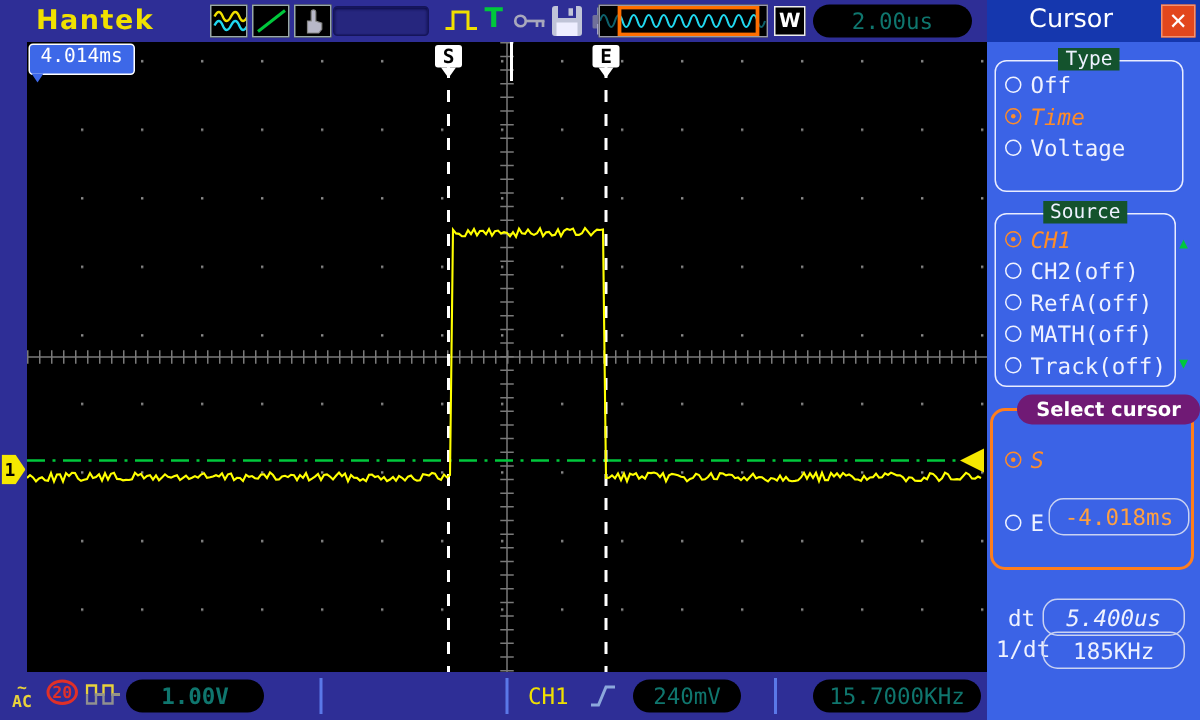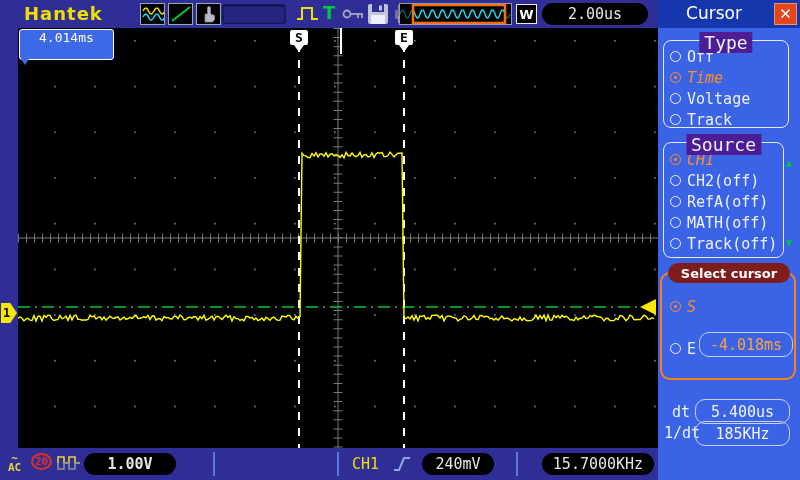--- a/index.html
+++ b/index.html
@@ -11,42 +11,42 @@
   }
   
   .topbar { position:absolute; left:0; top:0; width:658px; height:28px; background:#2E2E96; }
   .logo { position:absolute; left:24px; top:3px; font:800 18px "DejaVu Sans", sans-serif; color:#F0E000; letter-spacing:1px; }
   .tbtn { position:absolute; top:3px; width:25px; height:22px; background:#000; border:1px solid #9aa; display:flex; align-items:center; justify-content:center; }
   .tico { position:absolute; top:3px; width:24px; height:22px; display:flex; align-items:center; justify-content:center; }
   .emptybox { position:absolute; left:222px; top:4px; width:64px; height:20px; background:#26267e; border:1px solid #15155a; border-radius:3px; box-shadow:inset 0 1px 2px #0a0a40; }
   .t-letter { position:absolute; left:323px; top:2px; font:800 18px "DejaVu Sans", sans-serif; color:#00C83C; }
   .wavestrip { position:absolute; left:399px; top:3px; width:113px; height:22px; background:#000; border:1px solid #99a; }
   .wbtn { position:absolute; left:516px; top:4px; width:21px; height:20px; background:#000; border:1px solid #eee; color:#fff; font:800 13px "DejaVu Sans", sans-serif; display:flex; align-items:center; justify-content:center; }
-  .pill { background:#000; border-radius:12px; color:#e5e5e5; font:15px "DejaVu Sans Mono", monospace; display:flex; align-items:center; justify-content:center; }
+  .pill { background:#000; border-radius:12px; color:#0f766e; font:15px "DejaVu Sans Mono", monospace; display:flex; align-items:center; justify-content:center; }
   .tb-pill { position:absolute; left:542px; top:3px; width:106px; height:22px; }
   
   .panel { position:absolute; left:658px; top:0; width:170px; height:480px; background:#3B63E6; }
   .ptitle { position:absolute; left:0; top:0; width:142px; height:28px; background:#1537AE; }
   .ptitle .txt { position:absolute; left:0; right:30px; top:3px; text-align:center; color:#fff; font:17px "DejaVu Sans", sans-serif; }
   .closebtn { position:absolute; right:3px; top:3px; width:23px; height:22px; background:#E2471D; border:1px solid #F4926E; color:#fff; font:800 15px "DejaVu Sans", sans-serif; display:flex; align-items:center; justify-content:center; }
   .group { position:absolute; border:1px solid #E8ECFF; border-radius:8px; }
-  .group .legend { position:absolute; top:-9px; left:50%; transform:translateX(-50%); background:#4c1d95; padding:0 5px; color:#EFF2FF; font-size:18px; white-space:nowrap; }
+  .group .legend { position:absolute; top:-9px; left:50%; transform:translateX(-50%); background:#14532d; padding:0 5px; color:#EFF2FF; font-size:13px; white-space:nowrap; }
   .opt { display:flex; align-items:center; gap:6px; color:#EFF2FF; font-size:15px; height:21px; padding-left:6px; }
   .opt.on { color:#FF8C28;font-style:italic; }
   .radio { width:11px; height:11px; border:1px solid currentColor; border-radius:50%; position:relative; flex:none; }
   .radio.sel::after { content:''; position:absolute; inset:3px; background:currentColor; border-radius:50%; }
   .scrollarrow { position:absolute; left:128px; width:12px; height:10px; color:#00C83C; font-size:10px; line-height:10px; }
   .selgrp { position:absolute; left:2px; top:272px; width:136px; height:108px; border:2px solid #FF7E1E; border-radius:10px; }
-  .selcursor { position:absolute; left:6px; top:-11px; width:122px; height:20px; background:#7f1d1d; border-radius:10px; color:#fff; font:700 13px "DejaVu Sans", sans-serif; display:flex; align-items:center; justify-content:center; }
+  .selcursor { position:absolute; left:16px; top:-11px; width:122px; height:20px; background:#701a75; border-radius:10px; color:#fff; font:700 13px "DejaVu Sans", sans-serif; display:flex; align-items:center; justify-content:center; }
   .vbox { position:absolute; height:25px; border:1px solid #C9D2F2; border-radius:10px; display:flex; align-items:center; justify-content:center; font-size:15px; color:#FFA040; }
   .vbox.white { color:#EFF2FF; }
   .plabel { position:absolute; color:#EFF2FF; font-size:15px; }
   
   .display { position:absolute; left:18px; top:28px; width:640px; height:420px; background:#000; }
-  .flag { position:absolute; left:19px; top:29px; height:31px; padding:0 19px; background:#3D68E8; border:1px solid #fff; border-radius:3px; color:#fff; font-size:13px; line-height:16px; z-index:6; }
+  .flag { position:absolute; left:19px; top:29px; height:21px; padding:0 7px; background:#3D68E8; border:1px solid #fff; border-radius:3px; color:#fff; font-size:13px; line-height:16px; z-index:6; }
   .flag::after { content:''; position:absolute; left:1px; top:100%; border:6px solid transparent; border-top-color:#3D68E8; border-left-width:4px; border-right-width:4px; }
   .chbadge { position:absolute; left:1px; top:303px; width:16px; height:20px; background:#F5E800; clip-path:polygon(0 0,58% 0,100% 50%,58% 100%,0 100%); color:#000; font:700 12px "DejaVu Sans Mono", monospace; display:flex; align-items:center; padding-left:2px; z-index:6; }
   
   .bottombar { position:absolute; left:0; top:448px; width:658px; height:32px; background:#2E2E96; }
   .ac { position:absolute; left:8px; top:6px; color:#E8D23C; font:700 11px "DejaVu Sans Mono", monospace; text-align:center; line-height:9px; }
   .bw { position:absolute; left:31px; top:5px; width:21px; height:17px; border:2px solid #E03028; border-radius:50%; color:#E03028; font:700 11px "DejaVu Sans Mono", monospace; display:flex; align-items:center; justify-content:center; }
   .bico { position:absolute; top:5px; }
   .bb-pill { position:absolute; top:5px; height:22px; }
   .sep { position:absolute; top:4px; width:2px; height:24px; background:#5a78e8; }
   .chlabel { position:absolute; left:352px; top:7px; color:#F0E000; font-size:15px; }
@@ -134,24 +134,20 @@
           <span>Off</span>
         </div>
         <div class="opt on">
           <span class="radio sel"></span>
           <span>Time</span>
         </div>
         <div class="opt">
           <span class="radio"></span>
           <span>Voltage</span>
         </div>
-        <div class="opt">
-          <span class="radio"></span>
-          <span>Track</span>
-        </div>
       </div>
     </div>
 
     <div class="group" style="left:5px; top:142px; width:121px; height:116px;">
       <span class="legend">Source</span>
       <div style="padding-top:6px">
         <div class="opt on">
           <span class="radio sel"></span>
           <span>CH1</span>
         </div>
@@ -183,21 +179,21 @@
         <span>S</span>
       </div>
       <div class="opt" style="position:absolute; left:2px; top:64px;">
         <span class="radio"></span>
         <span>E</span>
       </div>
       <div class="vbox" style="left:37px; top:58px; width:94px;">-4.018ms</div>
     </div>
 
     <div class="plabel" style="left:14px; top:403px;">dt</div>
-    <div class="vbox white" style="left:37px; top:399px; width:95px;">5.400us</div>
+    <div class="vbox white" style="left:37px; top:399px; width:95px;font-style:italic;">5.400us</div>
     <div class="plabel" style="left:6px; top:424px;">1/dt</div>
     <div class="vbox white" style="left:37px; top:421px; width:95px;">185KHz</div>
   </div>
 
   <div class="flag">4.014ms</div>
   <div class="chbadge">1</div>
 
   <div class="display">
     <svg width="640" height="420" viewBox="0 0 640 420">
       <defs>

